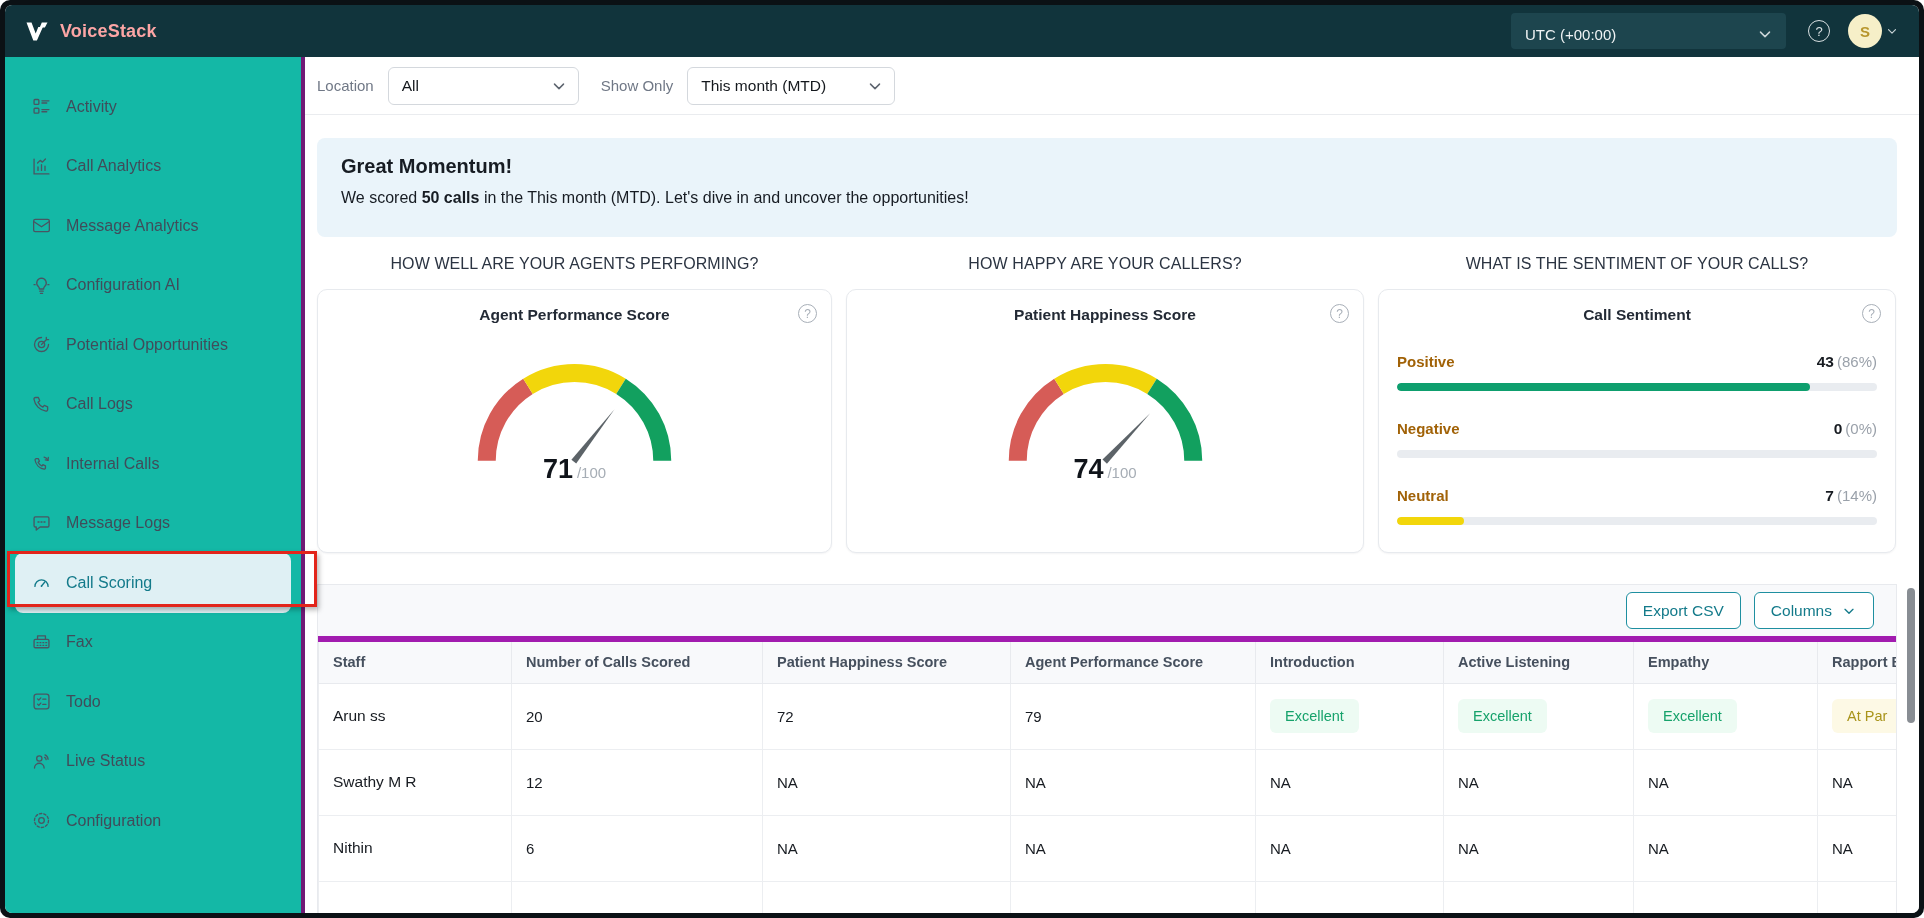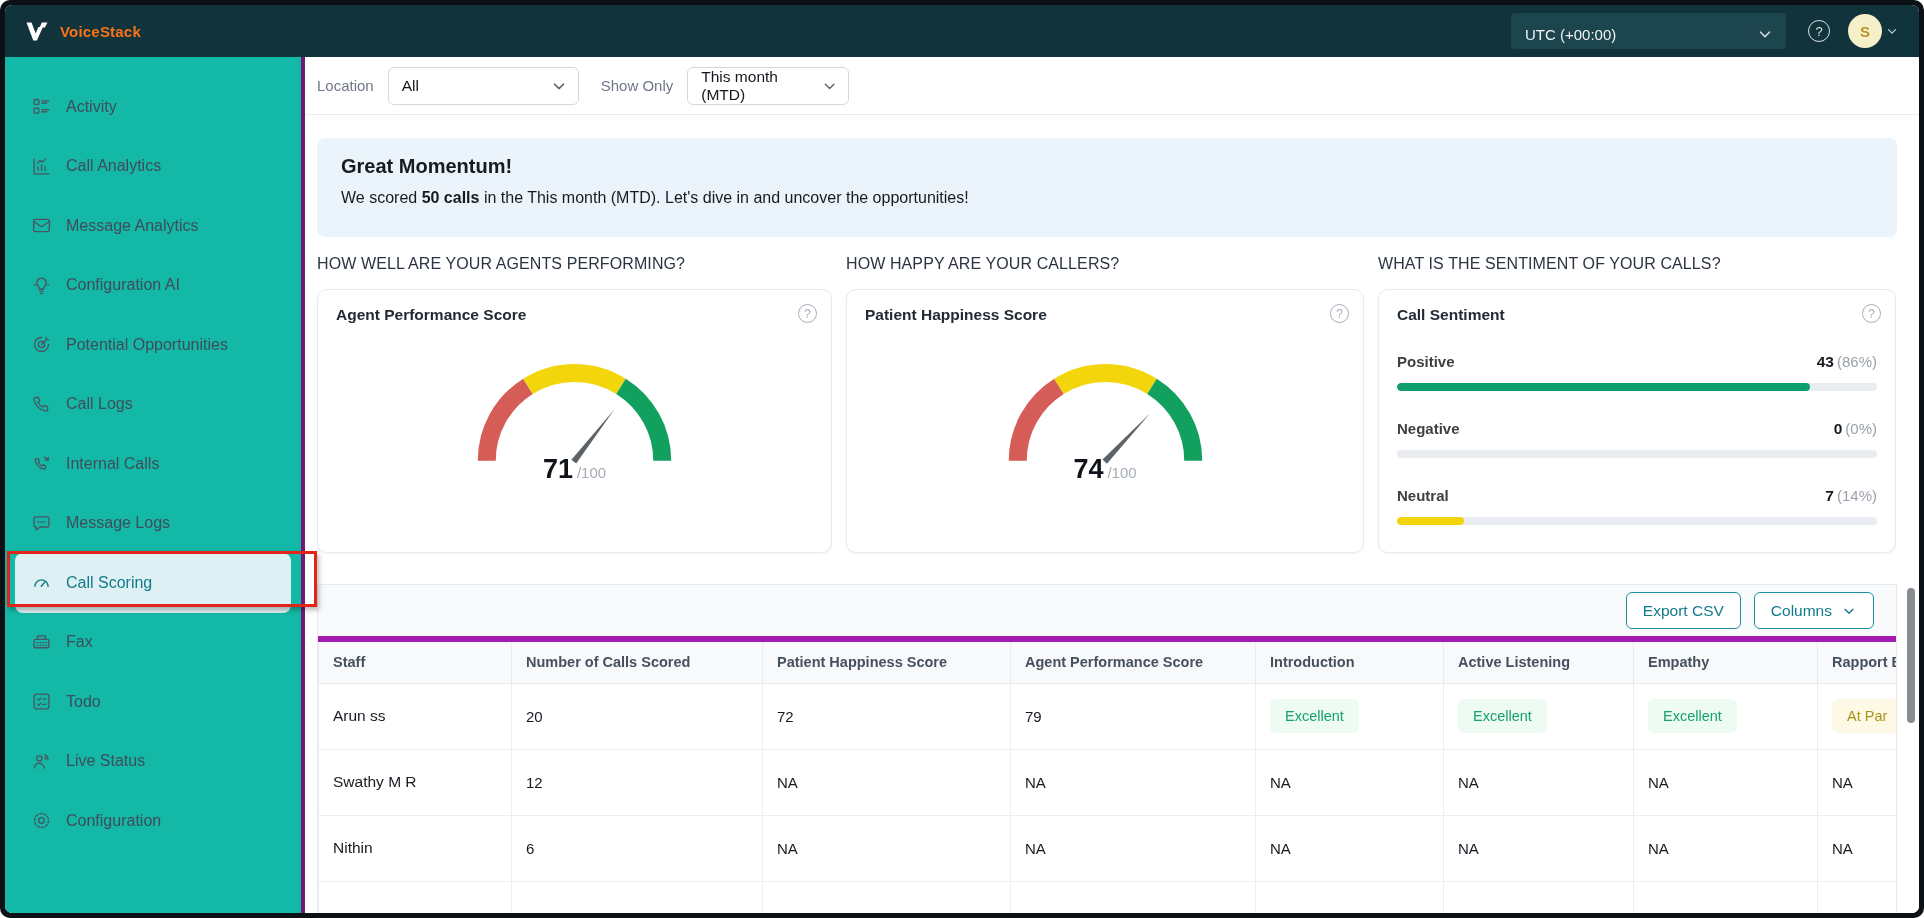--- a/index.html
+++ b/index.html
@@ -3,21 +3,21 @@
 <meta charset="utf-8">
 <style>
   html,body{margin:0;padding:0;background:#fff;font-family:"Liberation Sans","DejaVu Sans",sans-serif;}
   *{box-sizing:border-box;}
   .app{width:1924px;height:918px;background:#0B1115;border-radius:10px;padding:5px;}
   .screen{width:100%;height:100%;background:#fff;border-radius:7px;overflow:hidden;position:relative;display:flex;flex-direction:column;}
 
   
   .topbar{flex:0 0 52px;background:#11343C;display:flex;align-items:center;justify-content:space-between;padding:0 20px;}
   .brand{display:flex;align-items:center;gap:9px;}
-  .brand-name{color:#f97316;font-size:15px;font-weight:600;letter-spacing:.2px;}
+  .brand-name{color:#fca5a5;font-size:18px;font-weight:600;letter-spacing:.2px;}
   .tb-right{display:flex;align-items:center;}
   .tz-select{width:275px;height:36px;background:#1D454E;border-radius:4px;display:flex;align-items:center;justify-content:space-between;padding:6px 12px 0 14px;color:#EFF3F4;font-size:15px;cursor:pointer;}
   .chev{width:18px;height:18px;stroke:#C7D2D5;stroke-width:2;fill:none;stroke-linecap:round;stroke-linejoin:round;}
   .help-nav{width:22px;height:22px;border:1.7px solid #D9E0E2;border-radius:50%;color:#D9E0E2;font-size:13px;display:flex;align-items:center;justify-content:center;margin-left:22px;cursor:pointer;}
   .avatar-wrap{display:flex;align-items:center;gap:3px;margin-left:18px;cursor:pointer;}
   .avatar{width:34px;height:34px;border-radius:50%;background:#F6EFC8;color:#B7952C;font-weight:700;font-size:15px;display:flex;align-items:center;justify-content:center;}
   .chev.sm{width:14px;height:14px;}
 
   
   .body{flex:1;display:flex;min-height:0;}
@@ -28,45 +28,45 @@
   .nav-item.active .si{color:#137A8A;}
   .red-annotation{position:absolute;left:2px;top:546px;width:310px;height:56px;border:3px solid #E2251B;z-index:20;pointer-events:none;box-shadow:2px 3px 5px rgba(0,0,0,.28);}
 
   .main{flex:1;min-width:0;display:flex;flex-direction:column;background:#fff;}
   .filterbar{flex:0 0 58px;display:flex;align-items:center;padding-left:12px;border-bottom:1px solid #EAECEF;}
   .lbl{color:#707886;font-size:15px;}
   .lbl.show-only{margin-left:22px;}
   .select{height:38px;border:1px solid #D4D8DD;border-radius:6px;display:flex;align-items:center;justify-content:space-between;padding:0 10px 0 13px;font-size:15.5px;color:#14181D;background:#fff;cursor:pointer;}
   .select .chev{stroke:#5F6670;}
   .select.loc{width:191px;margin-left:14px;}
-  .select.period{width:162px;margin-left:14px;}
+  .select.period{width:208px;margin-left:14px;}
 
   .content{flex:1;overflow:hidden;}
   .banner{margin:23px 22px 0 12px;height:99px;background:#EAF4FA;border-radius:8px;padding:17px 24px;}
   .banner h2{font-size:20px;font-weight:700;color:#171C23;margin:0 0 11px;}
   .banner p{font-size:16px;color:#171C23;margin:0;}
   .banner b{font-weight:700;}
 
-  .sections{display:flex;gap:14px;margin:18px 22px 0 12px;}
+  .sections{display:flex;gap:14px;margin:18px 22px 0 12px;text-align:center;}
   .section{flex:0 0 515px;}
   .section.s2,.section.s3{flex:0 0 518px;}
   .sec-heading{font-size:16px;color:#2B3442;margin-bottom:16px;letter-spacing:.1px;}
   .card{height:264px;border:1px solid #E7EAEE;border-radius:10px;background:#fff;box-shadow:0 1px 2px rgba(16,24,40,.05);padding:16px 18px;position:relative;}
   .card-title{font-size:15.5px;font-weight:600;color:#232A35;}
   .help{position:absolute;top:14px;right:14px;width:19px;height:19px;border:1.5px solid #A8AFB8;border-radius:50%;color:#A8AFB8;font-size:12px;display:flex;align-items:center;justify-content:center;cursor:pointer;}
   .gauge-wrap{display:flex;flex-direction:column;align-items:center;margin-top:24px;}
   .gauge{width:225px;height:122px;}
   .gauge .seg{fill:none;stroke-width:16;}
   .score-line{margin-top:-16px;display:flex;align-items:baseline;gap:4px;position:relative;z-index:2;}
   .score{font-size:27px;font-weight:800;color:#10141A;}
   .score-max{font-size:15px;color:#A6ADB5;}
 
   .sent-row{margin-top:29px;}
   .sent-head{display:flex;justify-content:space-between;align-items:baseline;}
-  .sent-label{font-size:15px;font-weight:600;color:#404040;}
+  .sent-label{font-size:15px;font-weight:600;color:#a16207;}
   .sent-val{font-size:15.5px;font-weight:700;color:#171B21;}
   .sent-pct{font-size:15px;color:#9AA1AA;font-weight:400;margin-left:3px;}
   .bar-track{height:8px;background:#E9ECF0;border-radius:4px;margin-top:12px;overflow:hidden;}
   .bar-fill{height:100%;border-radius:4px;width:0;}
 
   
   .table-block{margin:31px 22px 0 12px;border:1px solid #E8EAEE;border-bottom:none;background:#fff;overflow:hidden;}
   .toolbar{height:57px;background:#F8F9FB;display:flex;align-items:center;justify-content:flex-end;gap:13px;padding-right:22px;border-bottom:6px solid #a21caf;}
   .btn{height:37px;padding:0 16px;border:1px solid #1E8FA0;border-radius:6px;background:#fff;color:#137A8A;font-size:15.5px;display:flex;align-items:center;gap:9px;cursor:pointer;font-family:inherit;}
   .btn .chev{stroke:#137A8A;width:16px;height:16px;}

